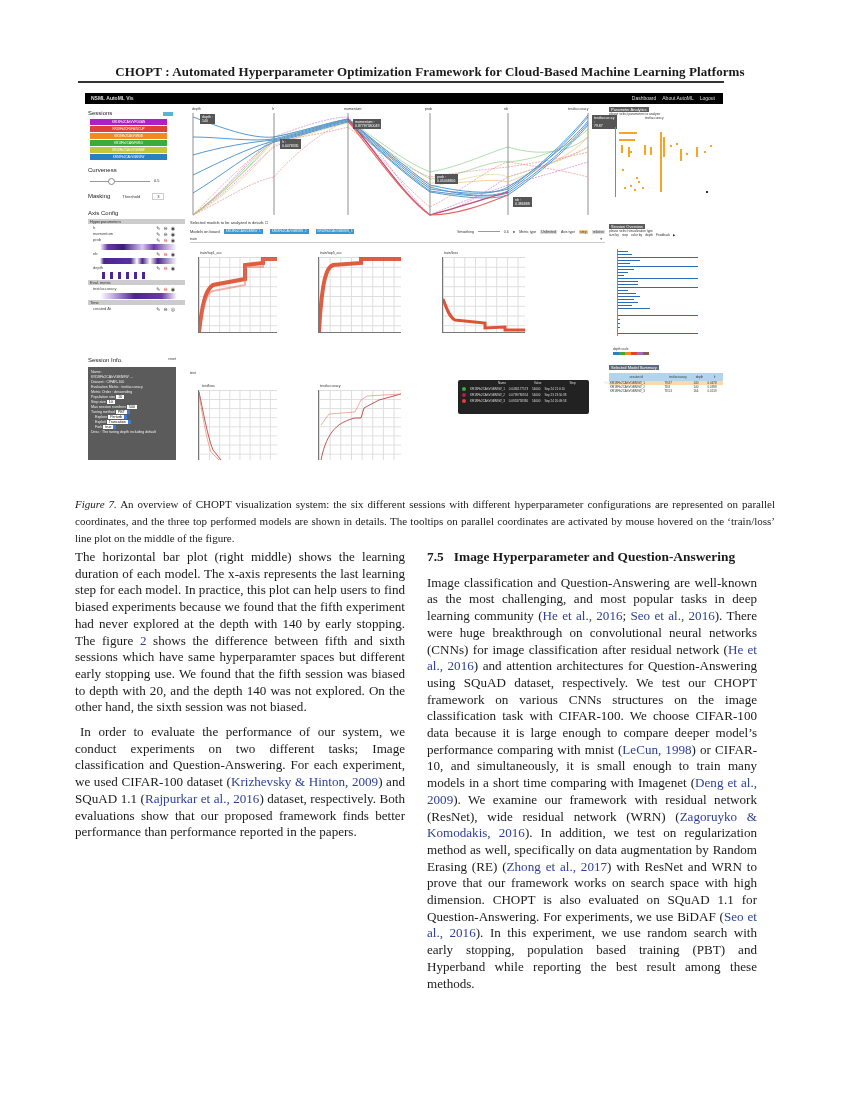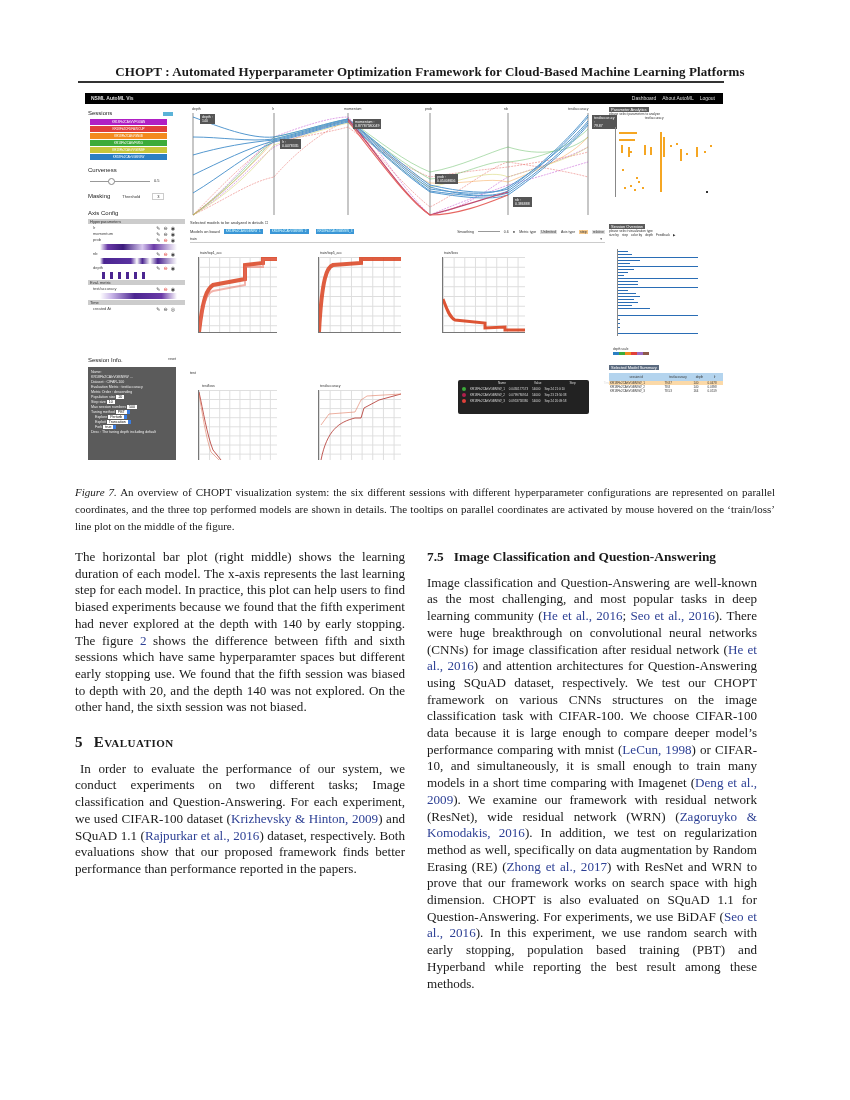--- a/index.html
+++ b/index.html
@@ -43,21 +43,21 @@
   .right .hdr{display:inline-block;background:#5b5b5b;color:#fff;font-size:4px;padding:0 2px;height:5px;line-height:5px;}
   .scatter{position:absolute;left:6px;top:20px;width:100px;height:70px;border-left:1px solid #888;}
   .scatter i{position:absolute;width:2px;height:2px;background:#f5a623;display:block;}
   .hbar{position:absolute;left:8px;top:142px;width:80px;height:87px;border-left:1px solid #888;}
   .hbar i{position:absolute;left:0;height:1.4px;background:#2a6db5;display:block;}
   .summary-table{position:absolute;left:0;top:266px;width:114px;font-size:3px;border-collapse:collapse;}
   .summary-table th{background:#b4d4ee;color:#333;height:6px;font-weight:normal;}
   .summary-table td{height:4px;padding:0 1px;}
   .summary-table tr.hl td{background:#fbd9a8;}
   
-  .caption{position:absolute;left:75px;top:484px;width:700px;font-size:11px;line-height:17px;text-align:justify;}
+  .caption{position:absolute;left:75px;top:496px;width:700px;font-size:11px;line-height:17px;text-align:justify;}
   .caption em{font-style:italic;}
   .col{position:absolute;top:549px;width:330px;font-size:13.1px;line-height:16.7px;text-align:justify;}
   .col.left-col{left:75px;}
   .col.right-col{left:427px;}
   .col p{margin:0 0 8px 0;}
   .col .cite{color:#2c3f94;}
   .sec-heading{font-weight:bold;font-size:15px;margin:18px 0 10px 0;}
   .sec-heading .sc{font-variant:small-caps;letter-spacing:0.5px;}
   .sub-heading{font-weight:bold;font-size:13.4px;margin:0 0 9px 0;}
   .indent{text-indent:5px;}
@@ -438,20 +438,19 @@
           </tr>
     </tbody>
       </table>
   </div>
 </div>
 
 <div class="caption"><em>Figure 7.</em><span> An overview of CHOPT visualization system: the six different sessions with different hyperparameter configurations are represented on parallel coordinates, and the three top performed models are shown in details. The tooltips on parallel coordinates are activated by mouse hovered on the ‘train/loss’ line plot on the middle of the figure.</span></div>
 
 <div class="col left-col">
   <p><span>The horizontal bar plot (right middle) shows the learning duration of each model. The x-axis represents the last learning step for each model. In practice, this plot can help users to find biased experiments because we found that the fifth experiment had never explored at the depth with 140 by early stopping. The figure </span><span class="cite">2</span><span> shows the difference between fifth and sixth sessions which have same hyperparamter spaces but different early stopping use. We found that the fifth session was biased to depth with 20, and the depth 140 was not explored. On the other hand, the sixth session was not biased.</span></p>
-  <div class="sec-heading"><span>5</span>&nbsp;&nbsp;&nbsp;<span class="sc">Evaluation</span></div>
   <p class="indent"><span>In order to evaluate the performance of our system, we conduct experiments on two different tasks; Image classification and Question-Answering. For each experiment, we used CIFAR-100 dataset (</span><span class="cite">Krizhevsky &amp; Hinton, 2009</span><span>) and SQuAD 1.1 (</span><span class="cite">Rajpurkar et al., 2016</span><span>) dataset, respectively. Both evaluations show that our proposed framework finds better performance than performance reported in the papers.</span></p>
 </div>
 
 <div class="col right-col">
-  <div class="sub-heading"><span>7.5</span>&nbsp;&nbsp;&nbsp;<span>Image Classification and Question-Answering</span></div>
+  <div class="sub-heading"><span>7.5</span>&nbsp;&nbsp;&nbsp;<span>Image Hyperparameter and Question-Answering</span></div>
   <p><span>Image classification and Question-Answering are well-known as the most challenging, and most popular tasks in deep learning community  (</span><span class="cite">He et al., 2016</span><span>; </span><span class="cite">Seo et al., 2016</span><span>). There were huge breakthrough on convolutional neural networks (CNNs) for image classification after residual network  (</span><span class="cite">He et al., 2016</span><span>) and attention architectures for Question-Answering using SQuAD dataset, respectively. We test our CHOPT framework on various CNNs structures on the image classification task with CIFAR-100. We choose CIFAR-100 data because it is large enough to compare deeper model’s performance comparing with mnist  (</span><span class="cite">LeCun, 1998</span><span>) or CIFAR-10, and simultaneously, it is small enough to train many models in a short time comparing with Imagenet  (</span><span class="cite">Deng et al., 2009</span><span>). We examine our framework with residual network (ResNet), wide residual network (WRN) (</span><span class="cite">Zagoruyko &amp; Komodakis, 2016</span><span>). In addition, we test on regularization method as well, specifically on data augmentation by Random Erasing (RE)  (</span><span class="cite">Zhong et al., 2017</span><span>) with ResNet and WRN to prove that our framework works on search space with high dimension. CHOPT is also evaluated on SQuAD 1.1 for Question-Answering. For experiments, we use BiDAF  (</span><span class="cite">Seo et al., 2016</span><span>). In this experiment, we use random search with early stopping, population based training (PBT) and Hyperband while reporting the best result among these methods.</span></p>
 </div>
 
 </body></html>

